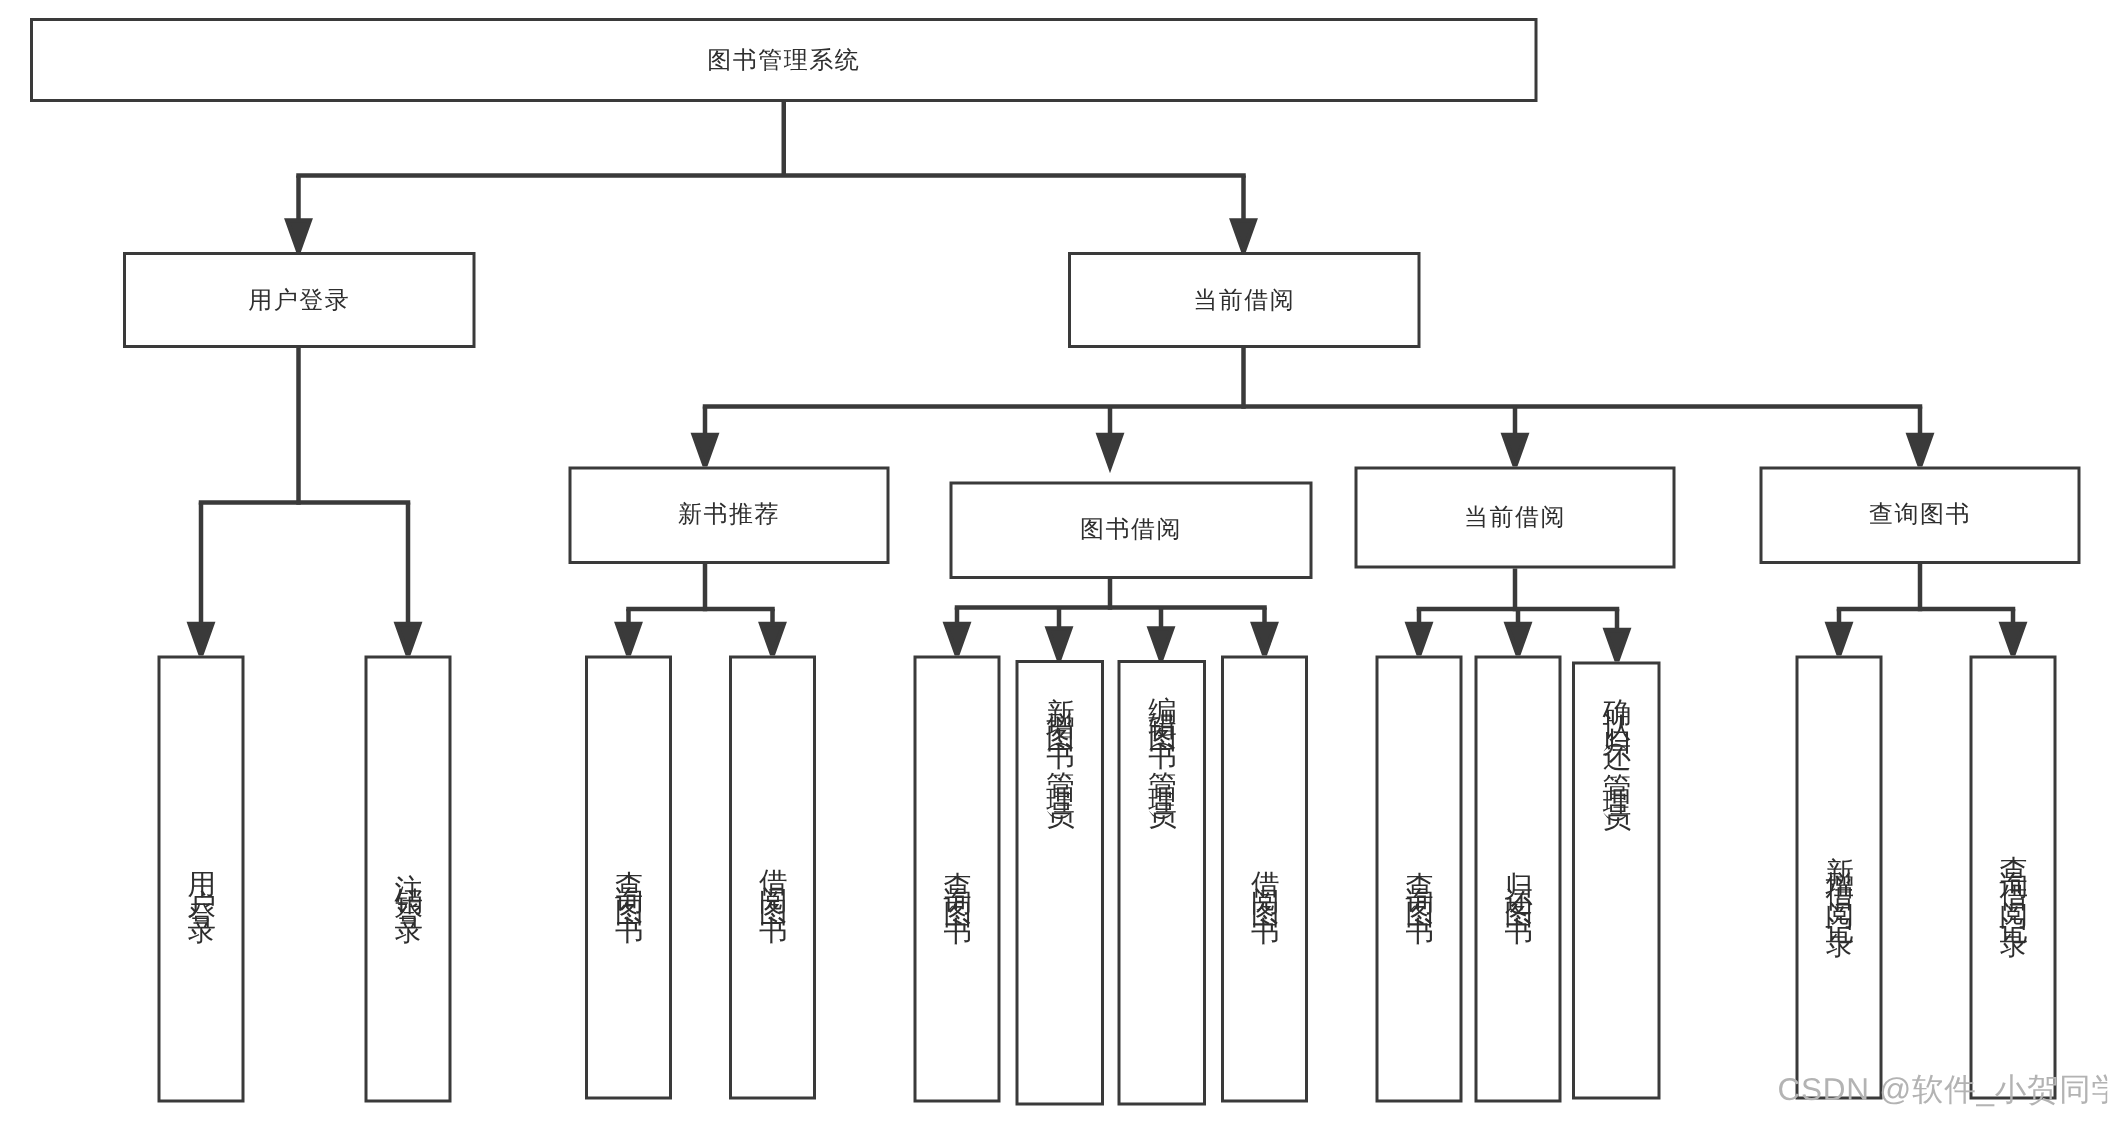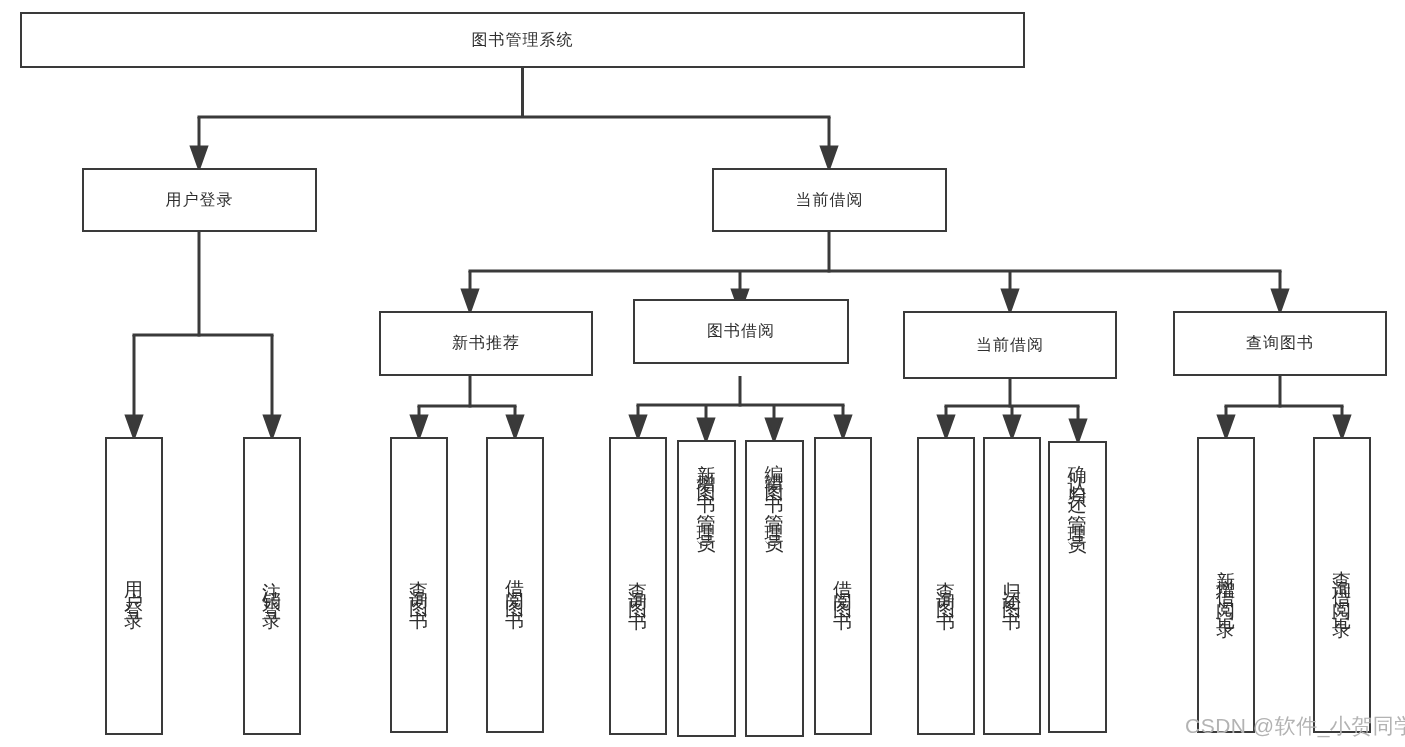--- a/index.html
+++ b/index.html
@@ -121,21 +121,21 @@
     <line x1="1342" y1="406" x2="1342" y2="420"></line>
     <polygon points="1334.5,416 1349.5,416 1342,437"></polygon>
   </svg>
 
   <div class="node" style="left:20px; top:12px; width:1005px; height:56px;">图书管理系统</div>
 
   <div class="node" style="left:82px; top:168px; width:235px; height:64px;">用户登录</div>
   <div class="node" style="left:712px; top:168px; width:235px; height:64px;">当前借阅</div>
 
   <div class="node" style="left:379px; top:311px; width:214px; height:65px;">新书推荐</div>
-  <div class="node" style="left:633px; top:299px; width:216px; height:65px;">图书借阅</div>
+  <div class="node" style="left:633px; top:321px; width:242px; height:65px;">图书借阅</div>
   <div class="node" style="left:903px; top:311px; width:214px; height:68px;">当前借阅</div>
   <div class="node" style="left:1173px; top:311px; width:214px; height:65px;">查询图书</div>
 
   <div class="node leaf" style="left:105px; top:437px; width:58px; height:298px;">
     <span>用户登录</span>
   </div>
   <div class="node leaf" style="left:243px; top:437px; width:58px; height:298px;">
     <span>注销登录</span>
   </div>
 

